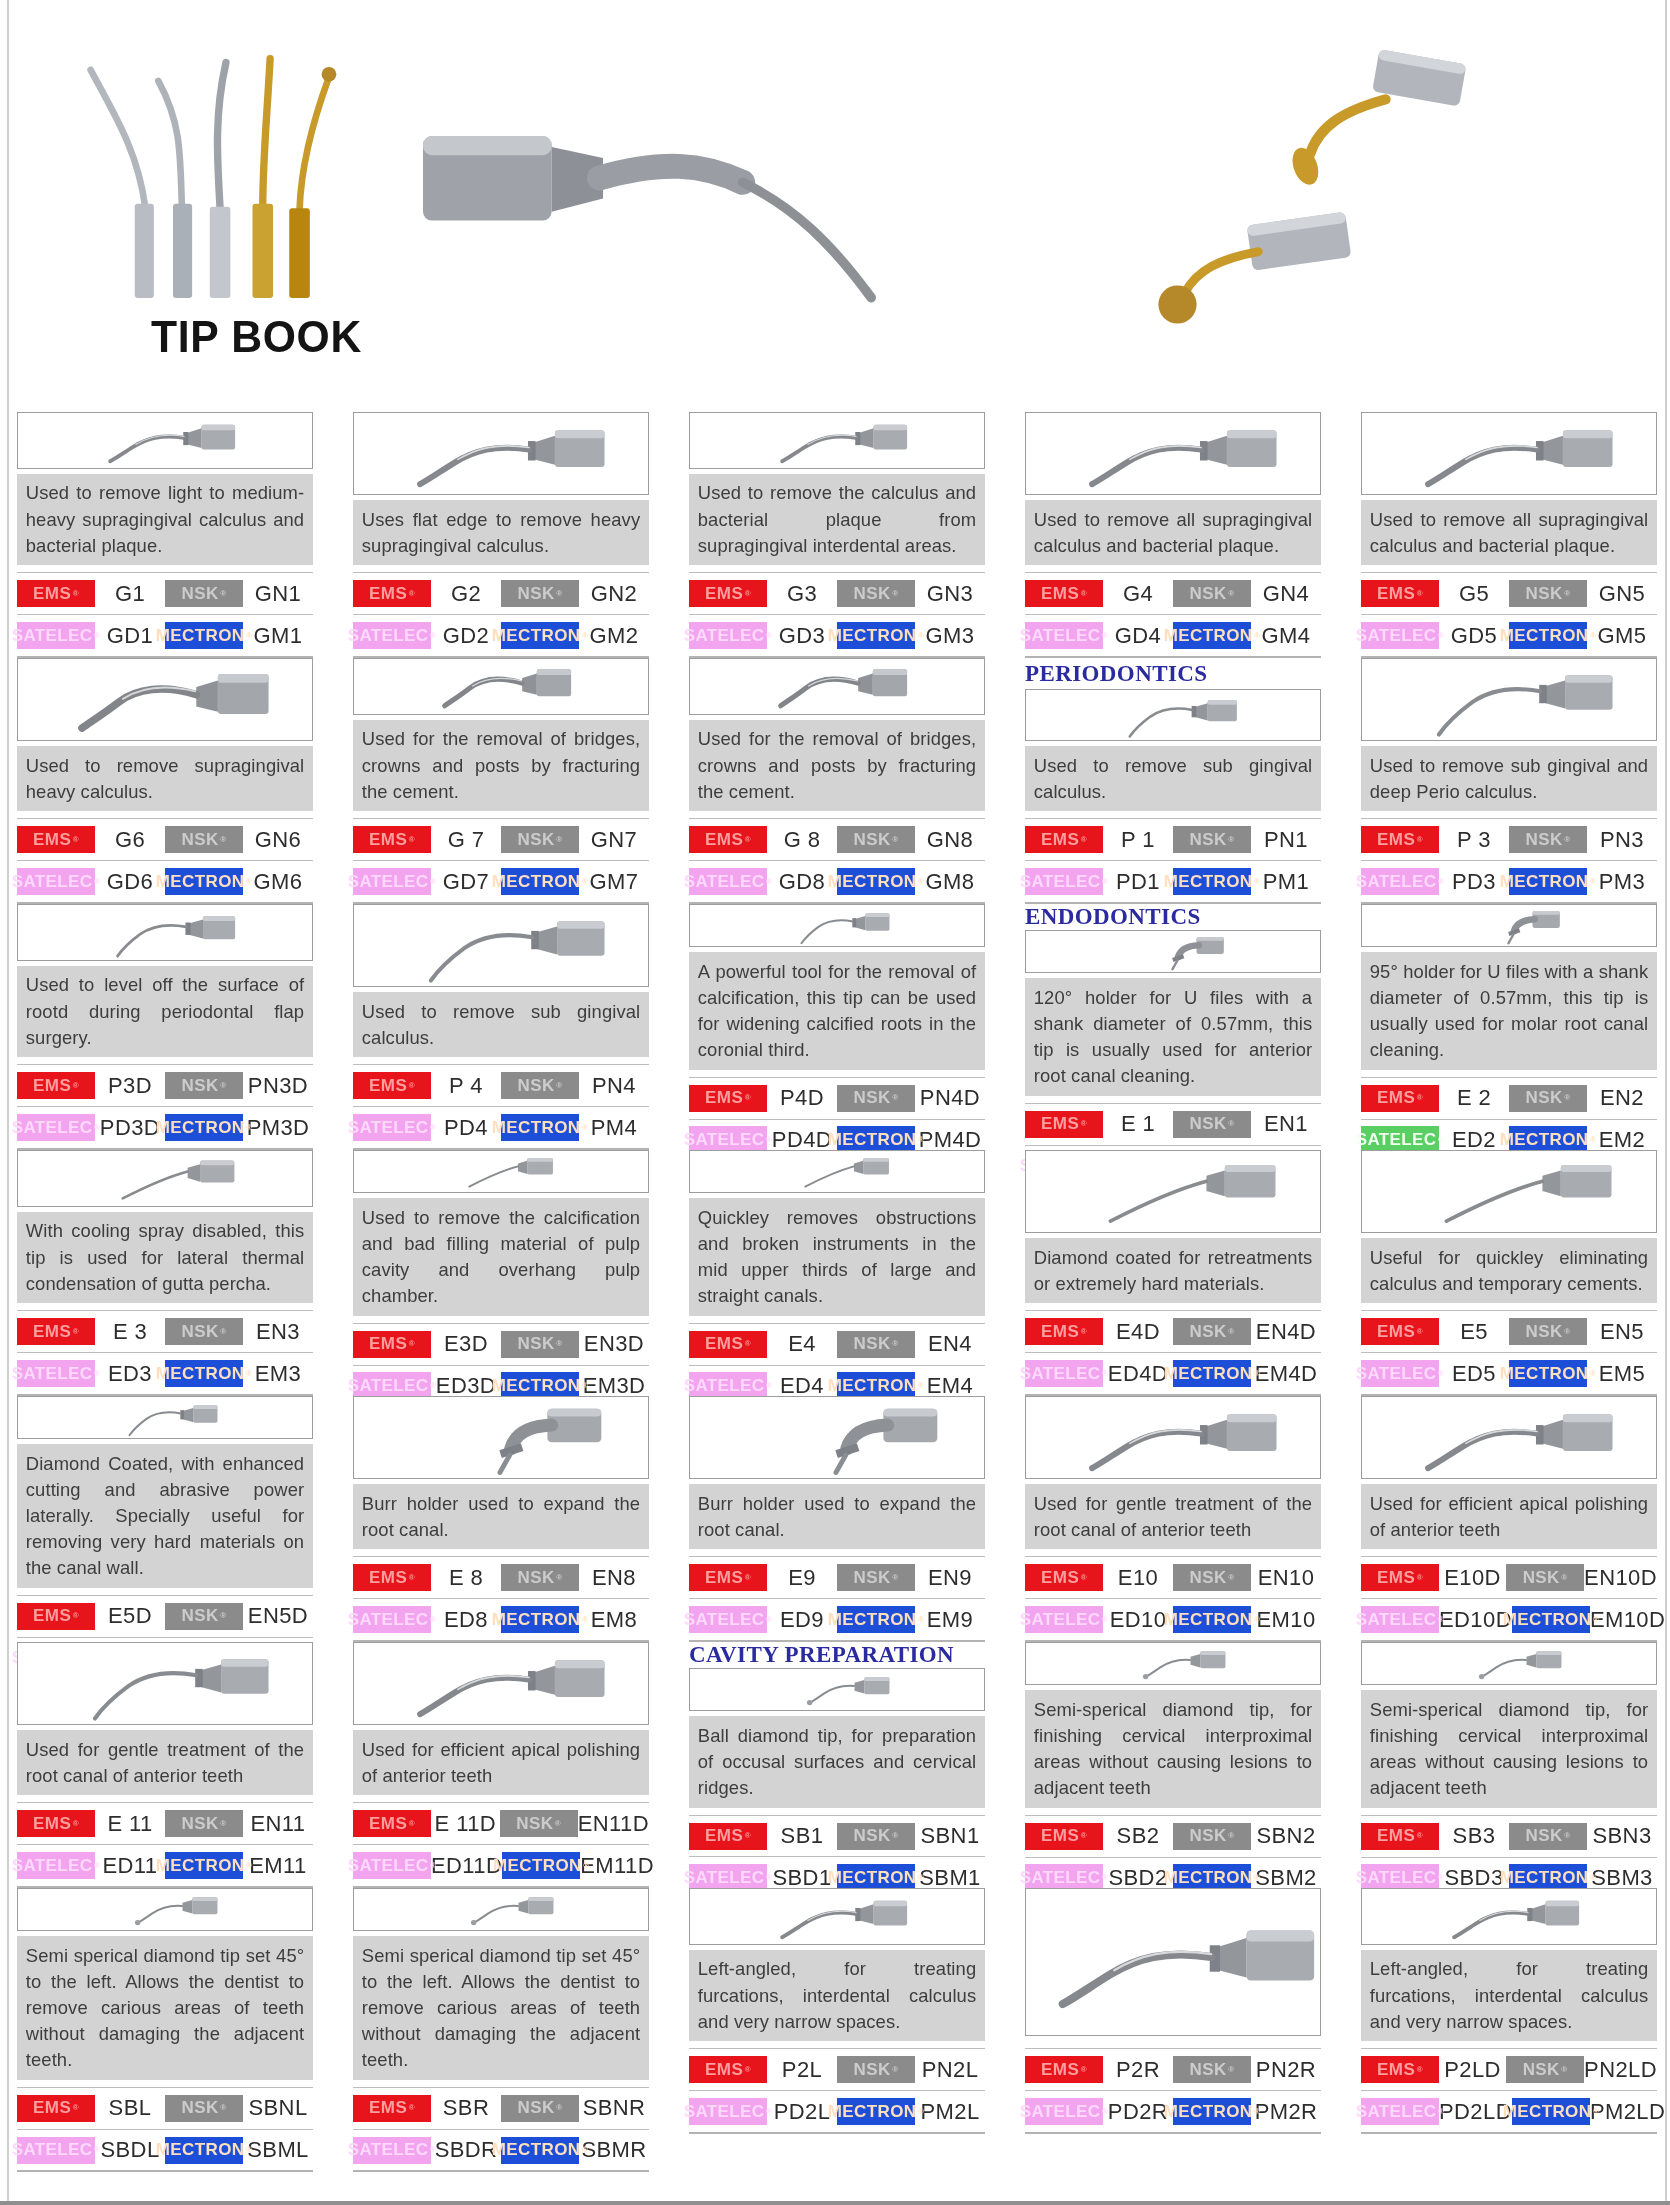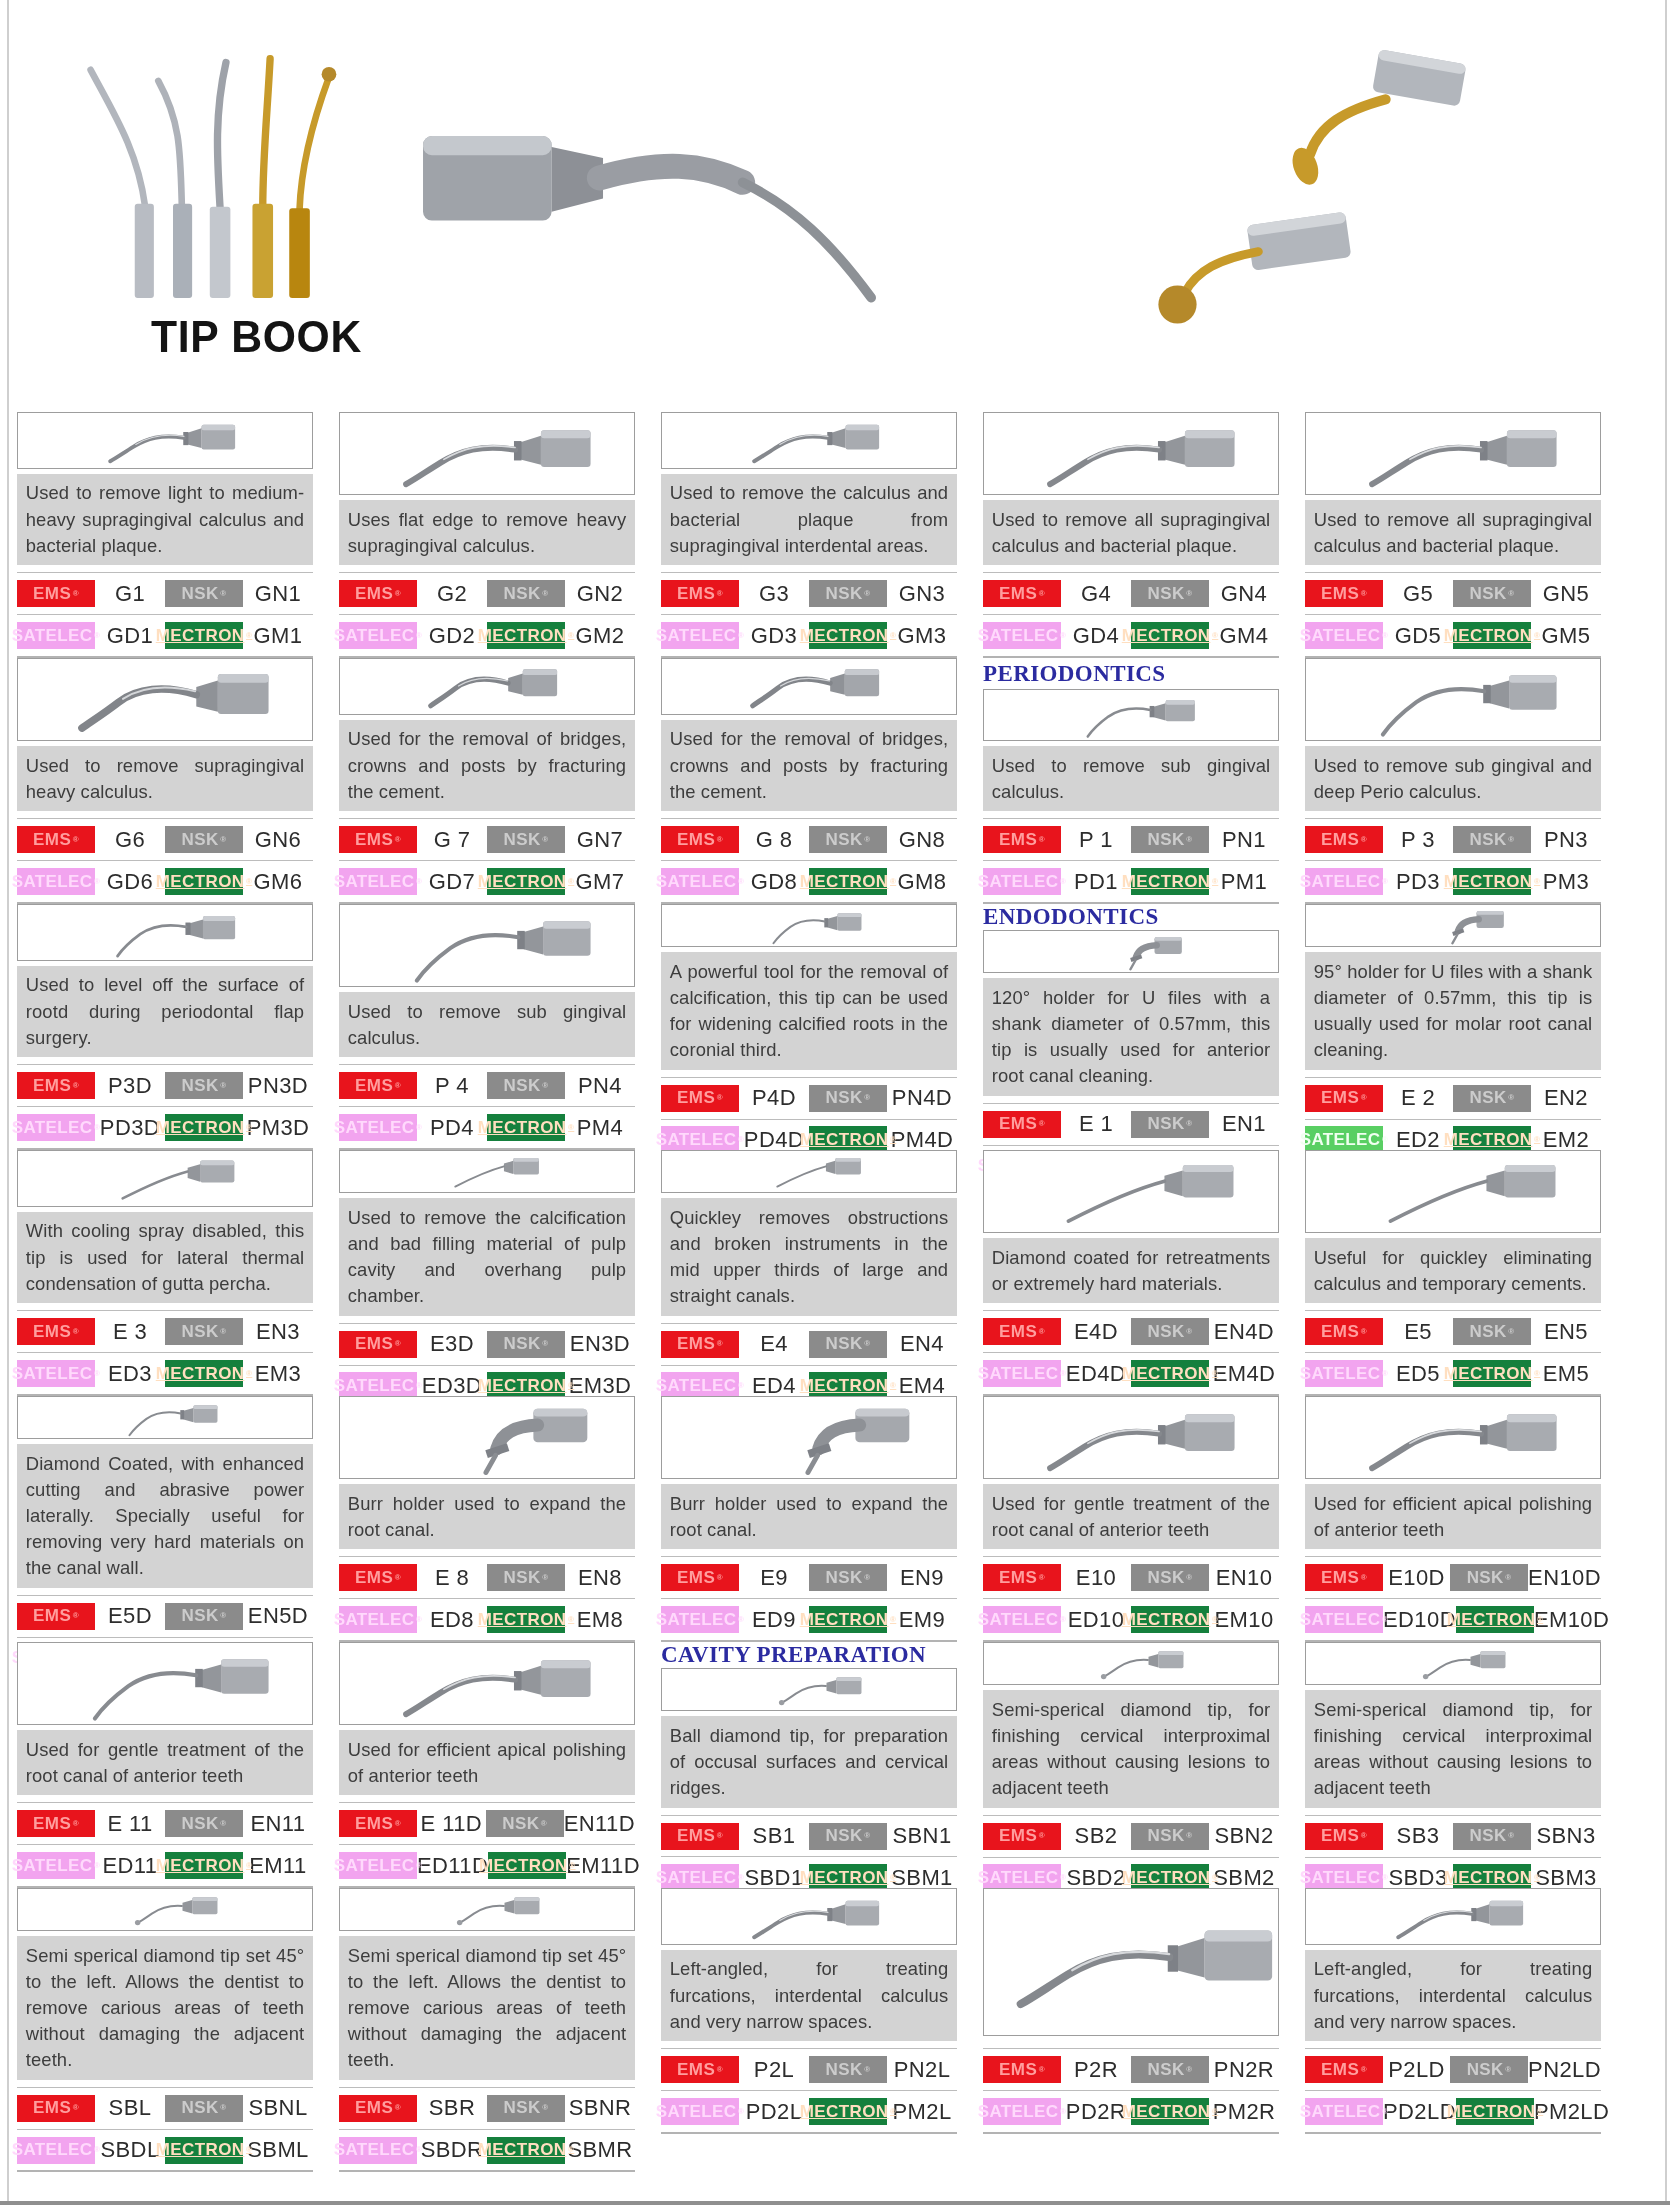--- a/index.html
+++ b/index.html
@@ -17,21 +17,21 @@
   .photo{position:absolute;}
   .page-title{
     position:absolute;left:151px;top:312px;
     font-size:44px;font-weight:900;color:#141414;letter-spacing:0.7px;
     transform:scaleX(.97);transform-origin:left;
   }
 
   
   .grid{
     position:absolute;left:17px;top:412px;
-    display:grid;grid-template-columns:repeat(5,296px);column-gap:26px;
+    display:grid;grid-template-columns:repeat(5,296px);column-gap:40px;
     grid-auto-rows:246px;
   }
   .card{display:flex;flex-direction:column;box-sizing:border-box;}
   .section-label{
     height:31px;display:flex;align-items:center;
     font-family:"Liberation Serif", serif;font-weight:bold;
     font-size:23px;color:#2b2ba0;letter-spacing:0.4px;
   }
   .image-box{
     flex:1;min-height:41px;background:#ffffff;border:1.5px solid #9d9d9d;
@@ -52,21 +52,21 @@
   .chip{
     width:78px;height:27px;flex:0 0 78px;
     display:flex;align-items:center;justify-content:center;
     font-size:17px;font-weight:bold;letter-spacing:0.4px;position:relative;
   }
   .chip sup{font-size:8px;line-height:0;margin-left:1.5px;}
   .chip.ems{background:#e8141c;color:#ff9e9e;}
   .chip.nsk{background:#8b8b8b;color:#cccccc;}
   .chip.satelec{background:#f2a4ef;color:#ffd9fc;text-align:center;}
   .chip.satelec.green{background:#59cf63;color:#f0fff0;}
-  .chip.mectron{background:#15803d;color:#ffdfc0;text-decoration:underline;}
+  .chip.mectron{background:#1d4ed8;color:#ffdfc0;}
   .code{flex:1;text-align:center;font-size:22px;color:#2d2d2d;letter-spacing:0.4px;}
 </style>
 </head>
 <body>
 
 <div class="page">
   <div class="edge-line edge-left"></div>
   <div class="edge-line edge-right"></div>
 
   <div class="header">

